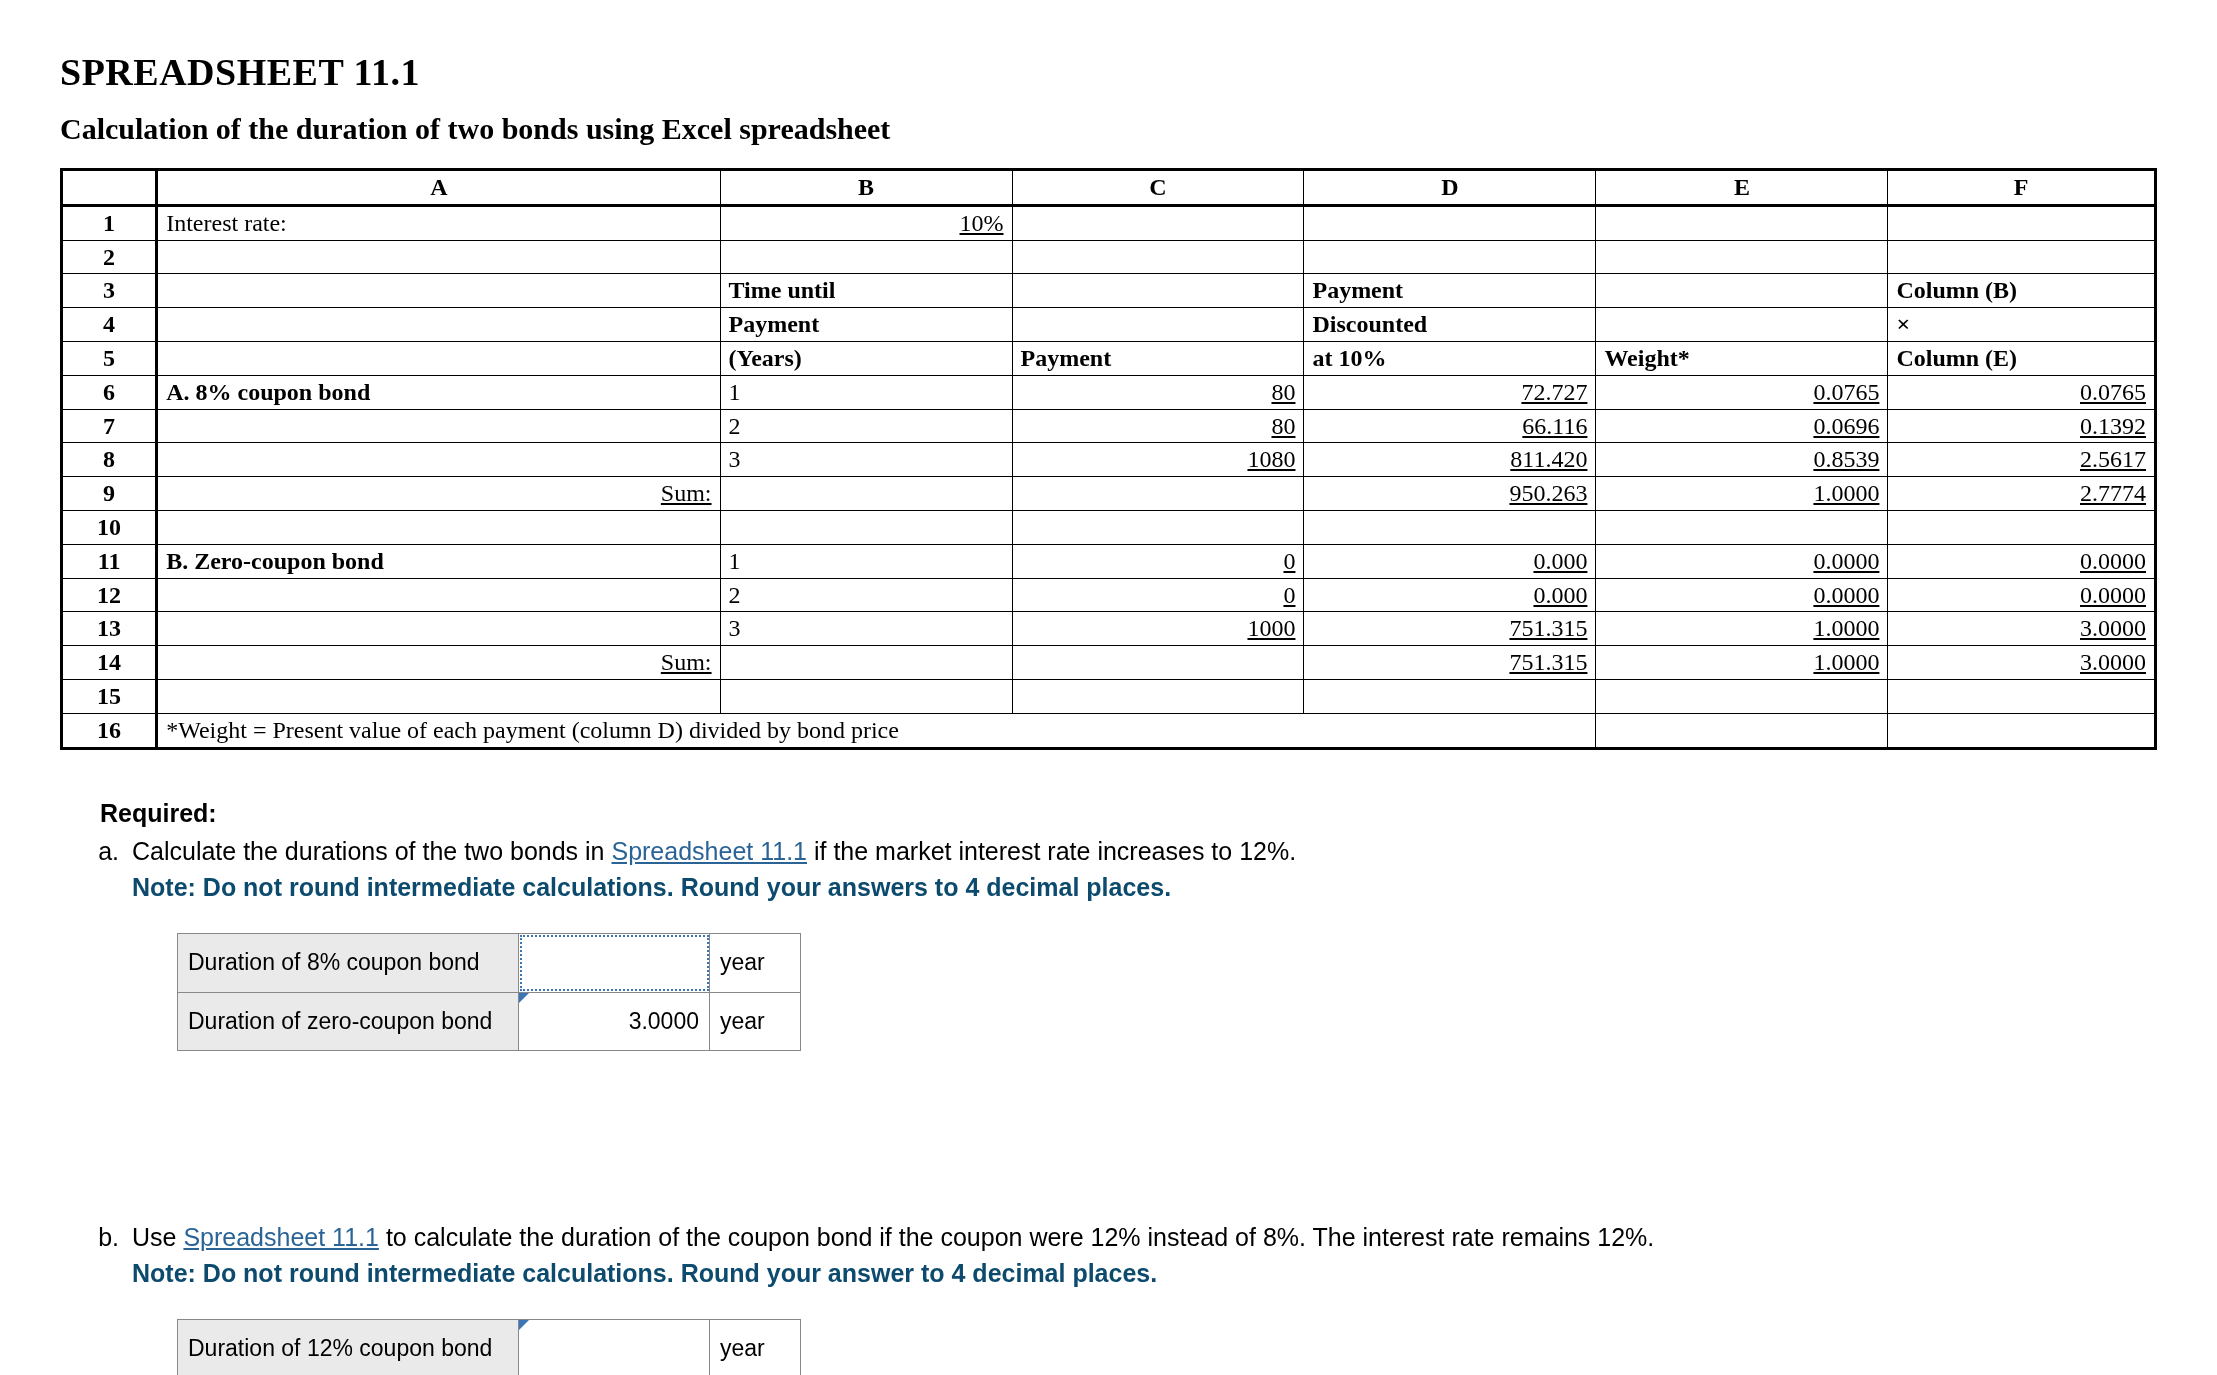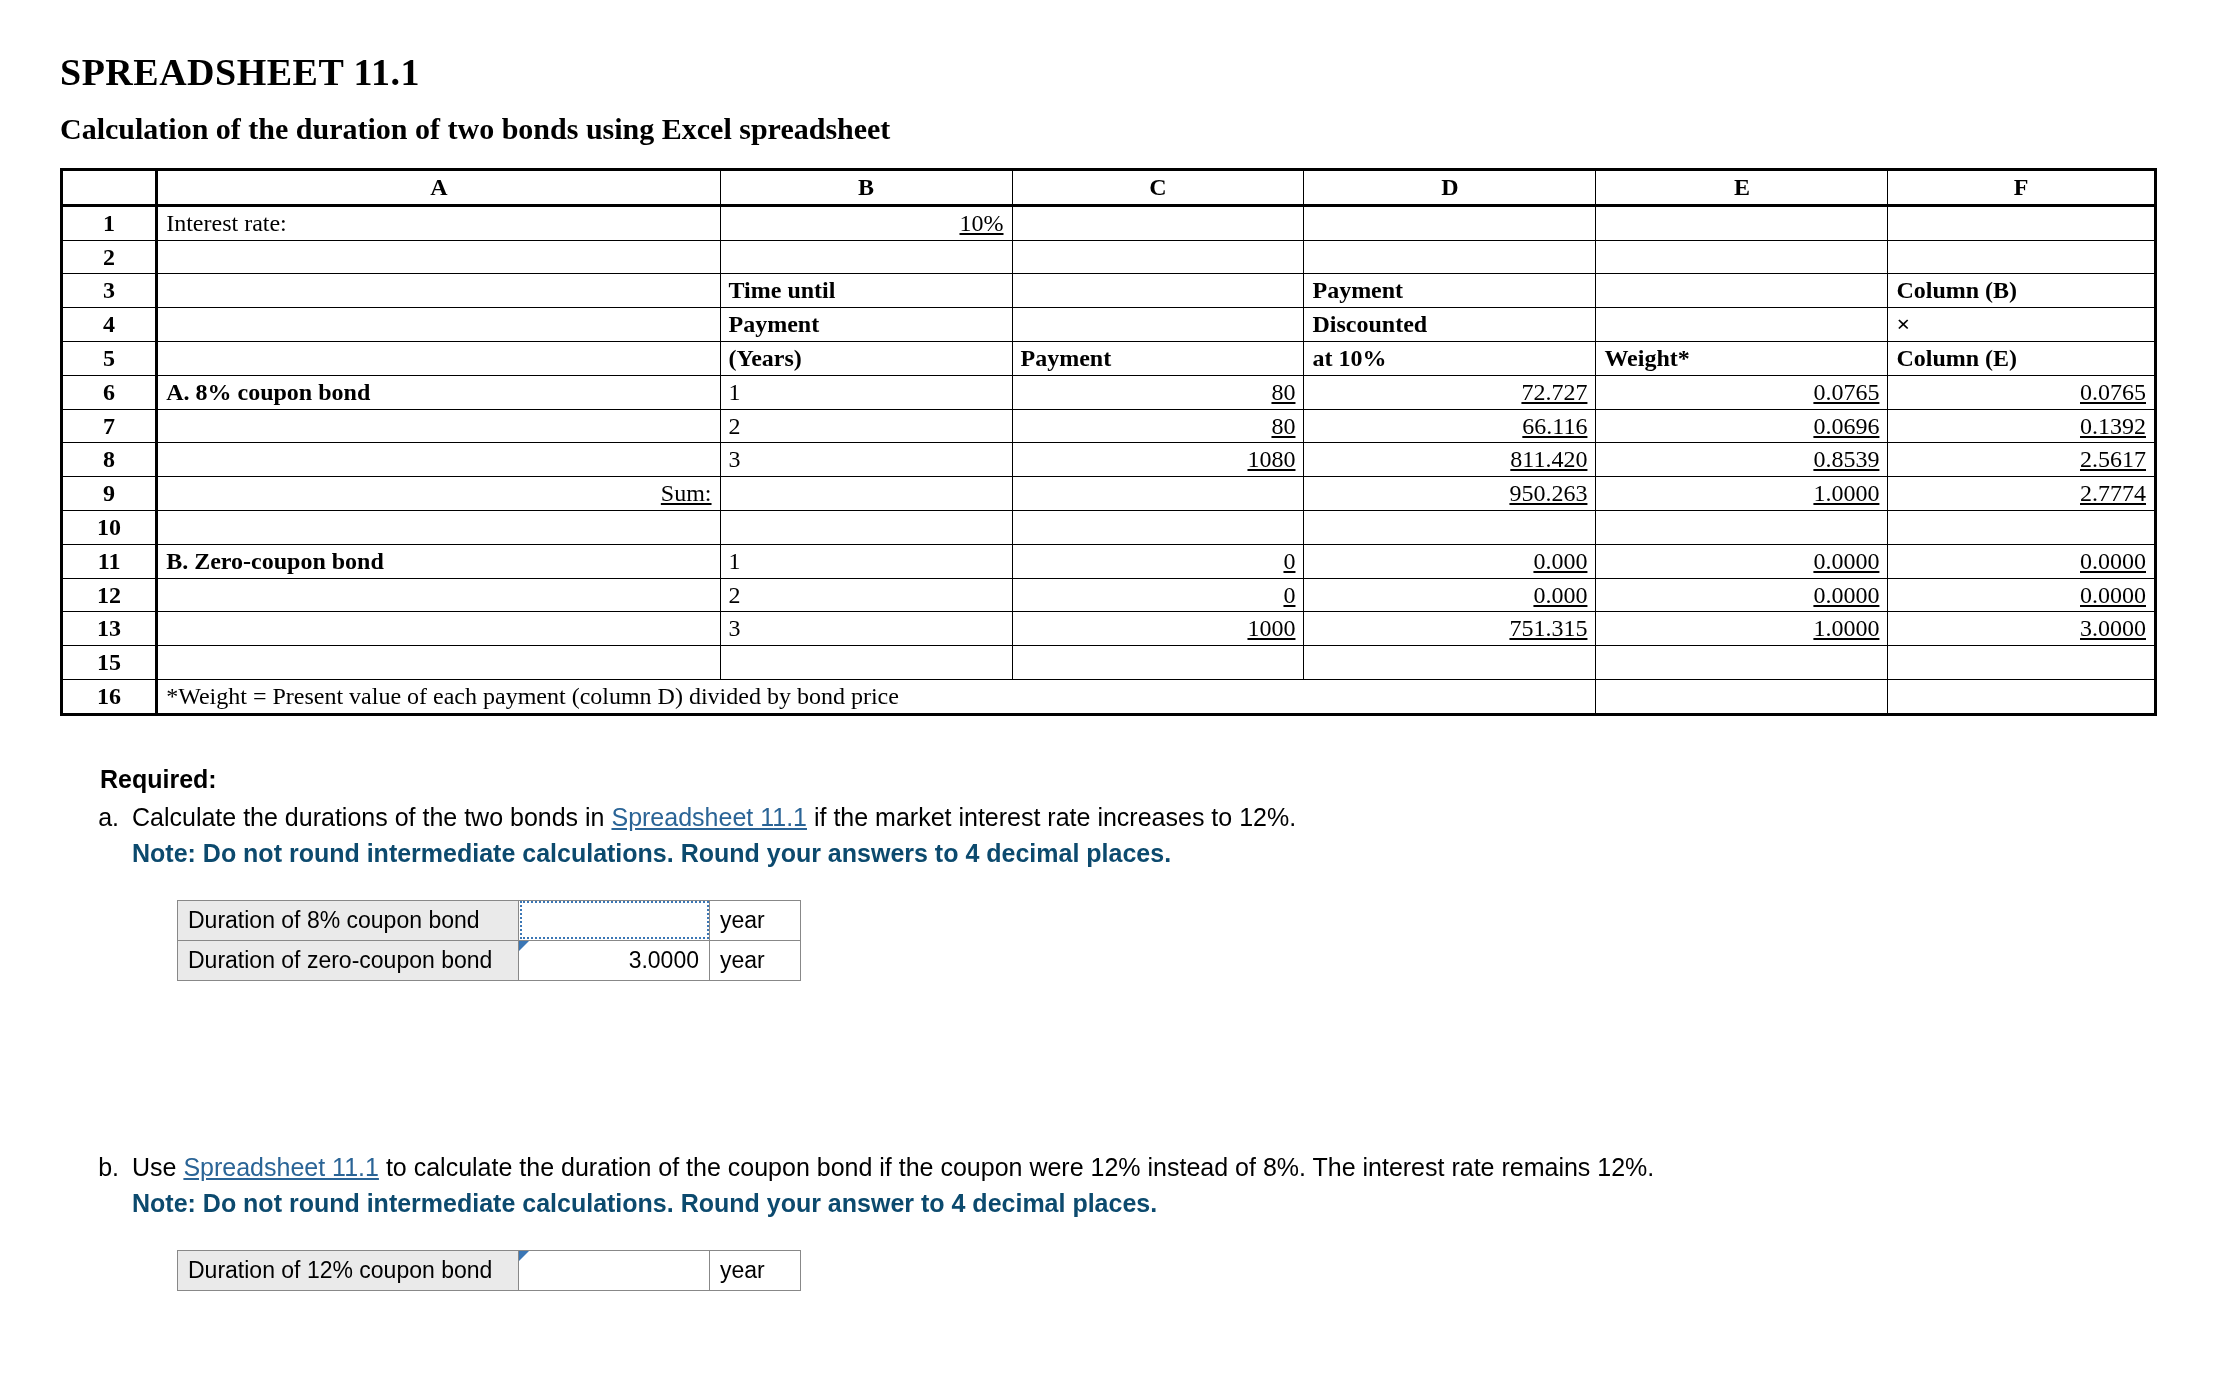--- a/index.html
+++ b/index.html
@@ -88,21 +88,21 @@
 
   table.answer {
     border-collapse: collapse;
     font-family: Arial, Helvetica, sans-serif;
     font-size: 23px;
     margin-top: 28px;
     margin-left: 45px;
   }
   table.answer td {
     border: 1px solid #888;
-    padding: 3px 10px;
+    padding: 12px 10px;
     height: 30px;
   }
   td.ans-label {
     background: #eaeaea;
     width: 320px;
   }
   td.ans-input {
     width: 170px;
     text-align: right;
     position: relative;
@@ -248,20 +248,29 @@
     <td class="right">0</td>
     <td class="right">0.000</td>
     <td class="right">0.0000</td>
     <td class="right" style="border-right:3px solid #000">0.0000</td>
   </tr>
   <tr>
     <td class="rowhdr">13</td>
     <td></td>
     <td class="center">3</td>
     <td class="right">1000</td>
+    <td class="right">751.315</td>
+    <td class="right">1.0000</td>
+    <td class="right" style="border-right:3px solid #000">3.0000</td>
+  </tr>
+  <tr>
+    <td class="rowhdr">14</td>
+    <td class="right">Sum:</td>
+    <td></td>
+    <td></td>
     <td class="right">751.315</td>
     <td class="right">1.0000</td>
     <td class="right" style="border-right:3px solid #000">3.0000</td>
   </tr>
   <tr>
     <td class="rowhdr">15</td>
     <td></td>
         <td></td>
         <td></td>
         <td></td>

